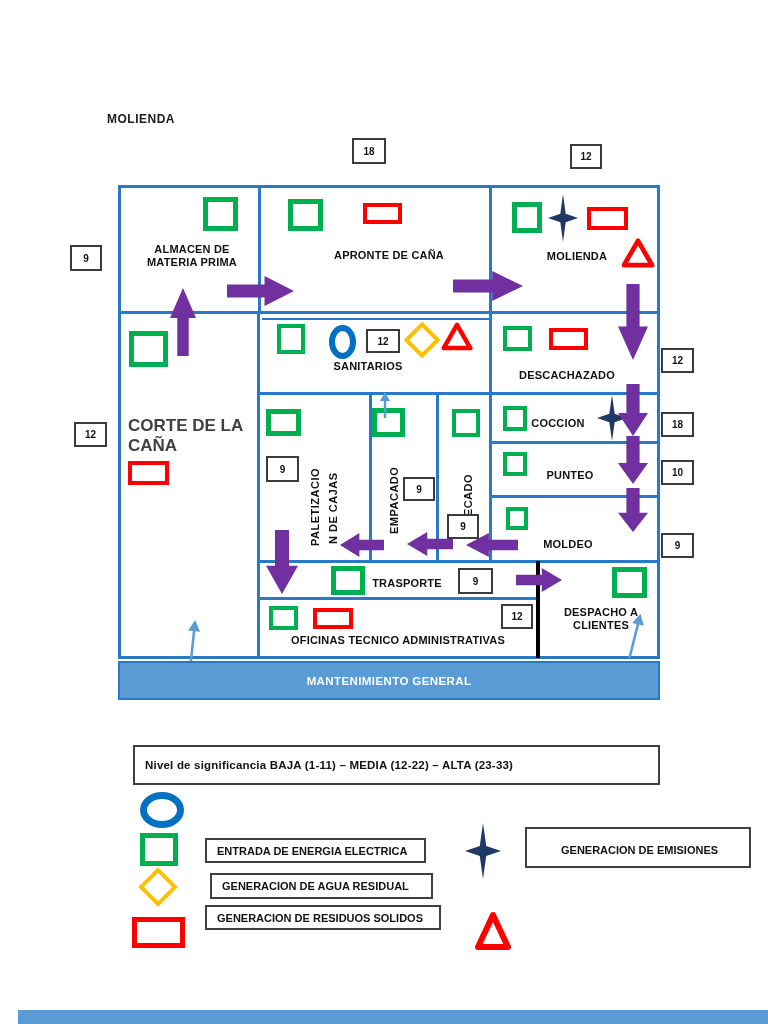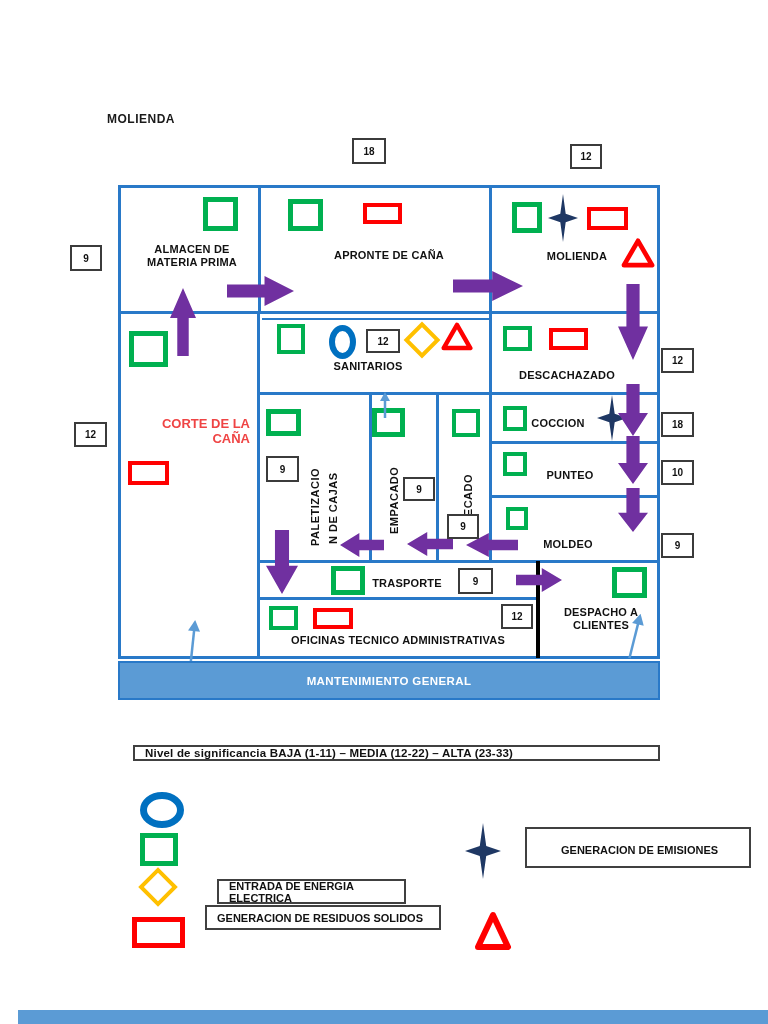--- a/index.html
+++ b/index.html
@@ -1,21 +1,21 @@
 <!DOCTYPE html>
 <html><head>
 <meta charset="utf-8">
 <style>
   html,body{margin:0;padding:0;background:#ffffff;}
   #canvas{position:relative;width:768px;height:1024px;background:#ffffff;overflow:hidden;
           font-family:"Liberation Sans", sans-serif;}
   .el{position:absolute;box-sizing:border-box;}
   .title{font-weight:bold;font-size:12px;color:#1a1a1a;letter-spacing:.5px;}
   .roomlabel{font-weight:bold;font-size:11px;color:#111;text-align:center;line-height:13px;letter-spacing:.2px;}
-  .corte-label{font-weight:bold;font-size:13px;color:#ef4444;text-align:right;}
+  .corte-label{font-weight:bold;font-size:17px;color:#404040;text-align:left;}
   .vlabel{font-weight:bold;font-size:11px;color:#111;writing-mode:vertical-rl;transform:rotate(180deg);
           letter-spacing:.5px;line-height:15px;}
   .badge{background:#fff;border:2px solid #3b3b3b;font-weight:bold;font-size:10px;color:#111;
          display:flex;align-items:center;justify-content:center;}
   .hline,.vline{background:#2979C8;}
   .blackline{background:#000;}
   .gsq{border:5px solid #00B050;background:#fff;}
   .gsq.thin{border-width:4px;}
   .rrect{border:4.5px solid #FF0000;background:#fff;}
   .oval{border:6px solid #0070C0;border-radius:50%;background:#fff;}
@@ -152,32 +152,35 @@
   <div class="el badge" style="left:403px;top:477px;width:32px;height:24px;">9</div>
   <div class="el badge" style="left:447px;top:514px;width:32px;height:25px;">9</div>
   <div class="el badge" style="left:458px;top:568px;width:35px;height:26px;">9</div>
   <div class="el badge" style="left:501px;top:604px;width:32px;height:25px;">12</div>
   <div class="el badge" style="left:545px;top:667px;width:32px;height:26px;">4</div>
 
   <div class="el footerbar" style="left:118px;top:661px;width:542px;height:39px;">
     <div class="txt">MANTENIMIENTO GENERAL</div>
   </div>
 
-  <div class="el sigbox" style="left:133px;top:745px;width:527px;height:16px;">
+  <div class="el sigbox" style="left:133px;top:745px;width:527px;height:40px;">
     <span>Nivel de significancia  BAJA (1-11) – MEDIA (12-22) – ALTA (23-33)</span>
   </div>
 
   <div class="el oval" style="left:140px;top:792px;width:44px;height:36px;border-width:7px;"></div>
 
   <div class="el gsq" style="left:140px;top:833px;width:38px;height:33px;"></div>
-  <div class="el lgbox" style="left:217px;top:838px;width:189px;height:25px;margin-top:41px;">
+  <div class="el lgbox" style="left:205px;top:838px;width:221px;height:25px;">
     <span>ENTRADA DE ENERGIA ELECTRICA</span>
   </div>
 
   <div class="el diamond" style="left:144px;top:873px;width:28px;height:28px;"></div>
+  <div class="el lgbox" style="left:210px;top:873px;width:223px;height:26px;">
+    <span>GENERACION DE AGUA RESIDUAL</span>
+  </div>
 
   <div class="el rrect" style="left:132px;top:917px;width:53px;height:31px;border-width:5px;"></div>
   <div class="el lgbox" style="left:205px;top:905px;width:236px;height:25px;">
     <span>GENERACION DE RESIDUOS SOLIDOS</span>
   </div>
 
   <div class="el star" style="left:465px;top:823px;width:36px;height:56px;"></div>
   <div class="el lgbox" style="left:525px;top:827px;width:226px;height:41px;align-items:center;padding-left:24px;">
     <span style="padding-top:5px;">GENERACION DE EMISIONES</span>
   </div>

